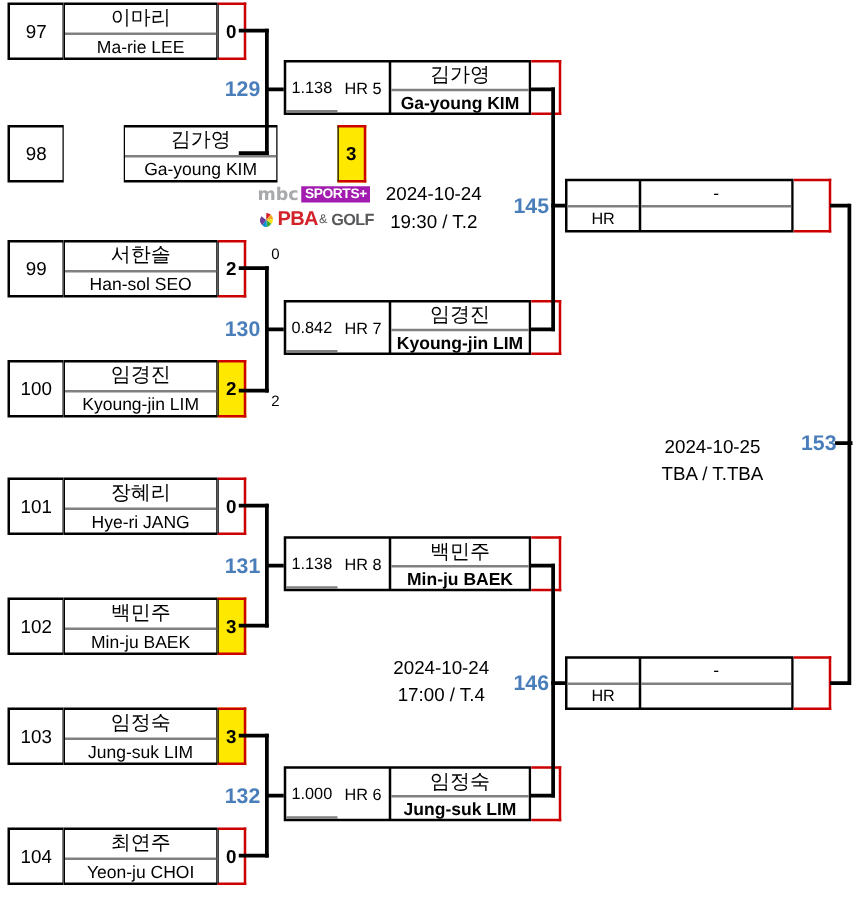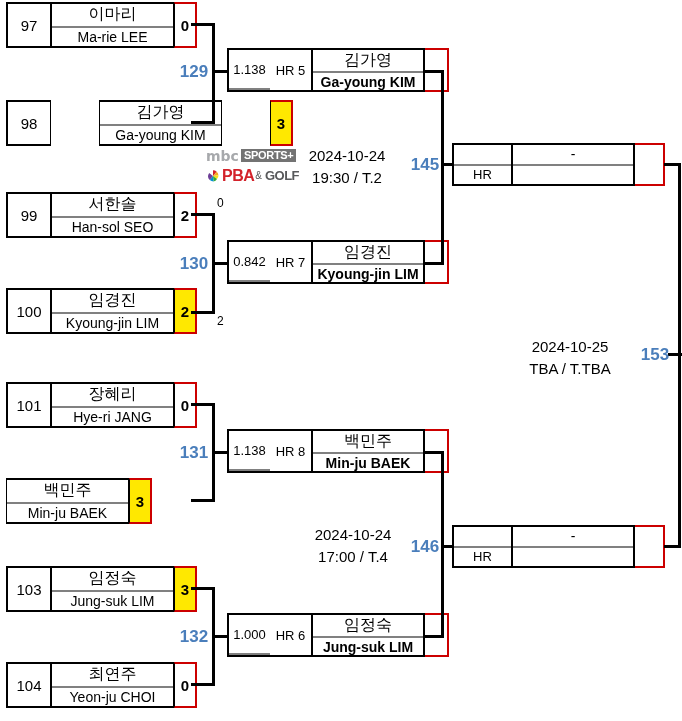--- a/index.html
+++ b/index.html
@@ -166,21 +166,21 @@
 
   
   .logo-wrap{position:absolute;}
   .logo-row{display:flex;align-items:center;height:17px;}
   .mbc-txt{
     font-family:"DejaVu Sans",sans-serif;
     font-size:14px;font-weight:bold;color:#a7a9ac;letter-spacing:0px;
     line-height:14px;
   }
   .sports-box{
-    background:#737373;color:#fff;font-size:11px;font-weight:bold;
+    background:#a21caf;color:#fff;font-size:11px;font-weight:bold;
     padding:1px 3px 1px 3px;margin-left:2px;line-height:11px;
     letter-spacing:-0.3px;
   }
   .pba-txt{
     font-size:16px;font-weight:bold;color:#d3222a;line-height:16px;letter-spacing:-0.5px;
   }
   .golf-txt{
     font-size:13px;font-weight:bold;color:#58595b;line-height:13px;margin-left:2px;letter-spacing:-0.5px;
   }
   .amp{font-size:10px;color:#58595b;margin:0 1px;}
@@ -230,20 +230,21 @@
   <div class="r1box" style="left:6px;top:382px;">
     <div class="r1-seed">101</div>
     <div class="r1-names">
       <div class="r1-kr">장혜리</div>
       <div class="r1-en">Hye-ri JANG</div>
     </div>
     <div class="r1-score">0</div>
   </div>
 
   <div class="r1box" style="left:6px;top:478px;">
+    <div class="r1-seed">102</div>
     <div class="r1-names">
       <div class="r1-kr">백민주</div>
       <div class="r1-en">Min-ju BAEK</div>
     </div>
     <div class="r1-score win">3</div>
   </div>
 
   <div class="r1box" style="left:6px;top:566px;">
     <div class="r1-seed">103</div>
     <div class="r1-names">
@@ -385,21 +386,21 @@
   <div class="sched" style="left:280px;top:145px;width:134px;">
     <div>2024-10-24</div>
     <div>19:30 / T.2</div>
   </div>
 
   <div class="sched" style="left:288px;top:524px;width:130px;">
     <div>2024-10-24</div>
     <div>17:00 / T.4</div>
   </div>
 
-  <div class="sched" style="left:510px;top:336px;width:120px;">
+  <div class="sched" style="left:510px;top:347px;width:120px;">
     <div>2024-10-25</div>
     <div>TBA / T.TBA</div>
   </div>
 
   <div class="logo-wrap" style="left:206px;top:147px;">
     <div class="logo-row">
       <span class="mbc-txt">mbc</span>
       <span class="sports-box">SPORTS+</span>
     </div>
     <div class="logo-row" style="margin-top:3px;">

